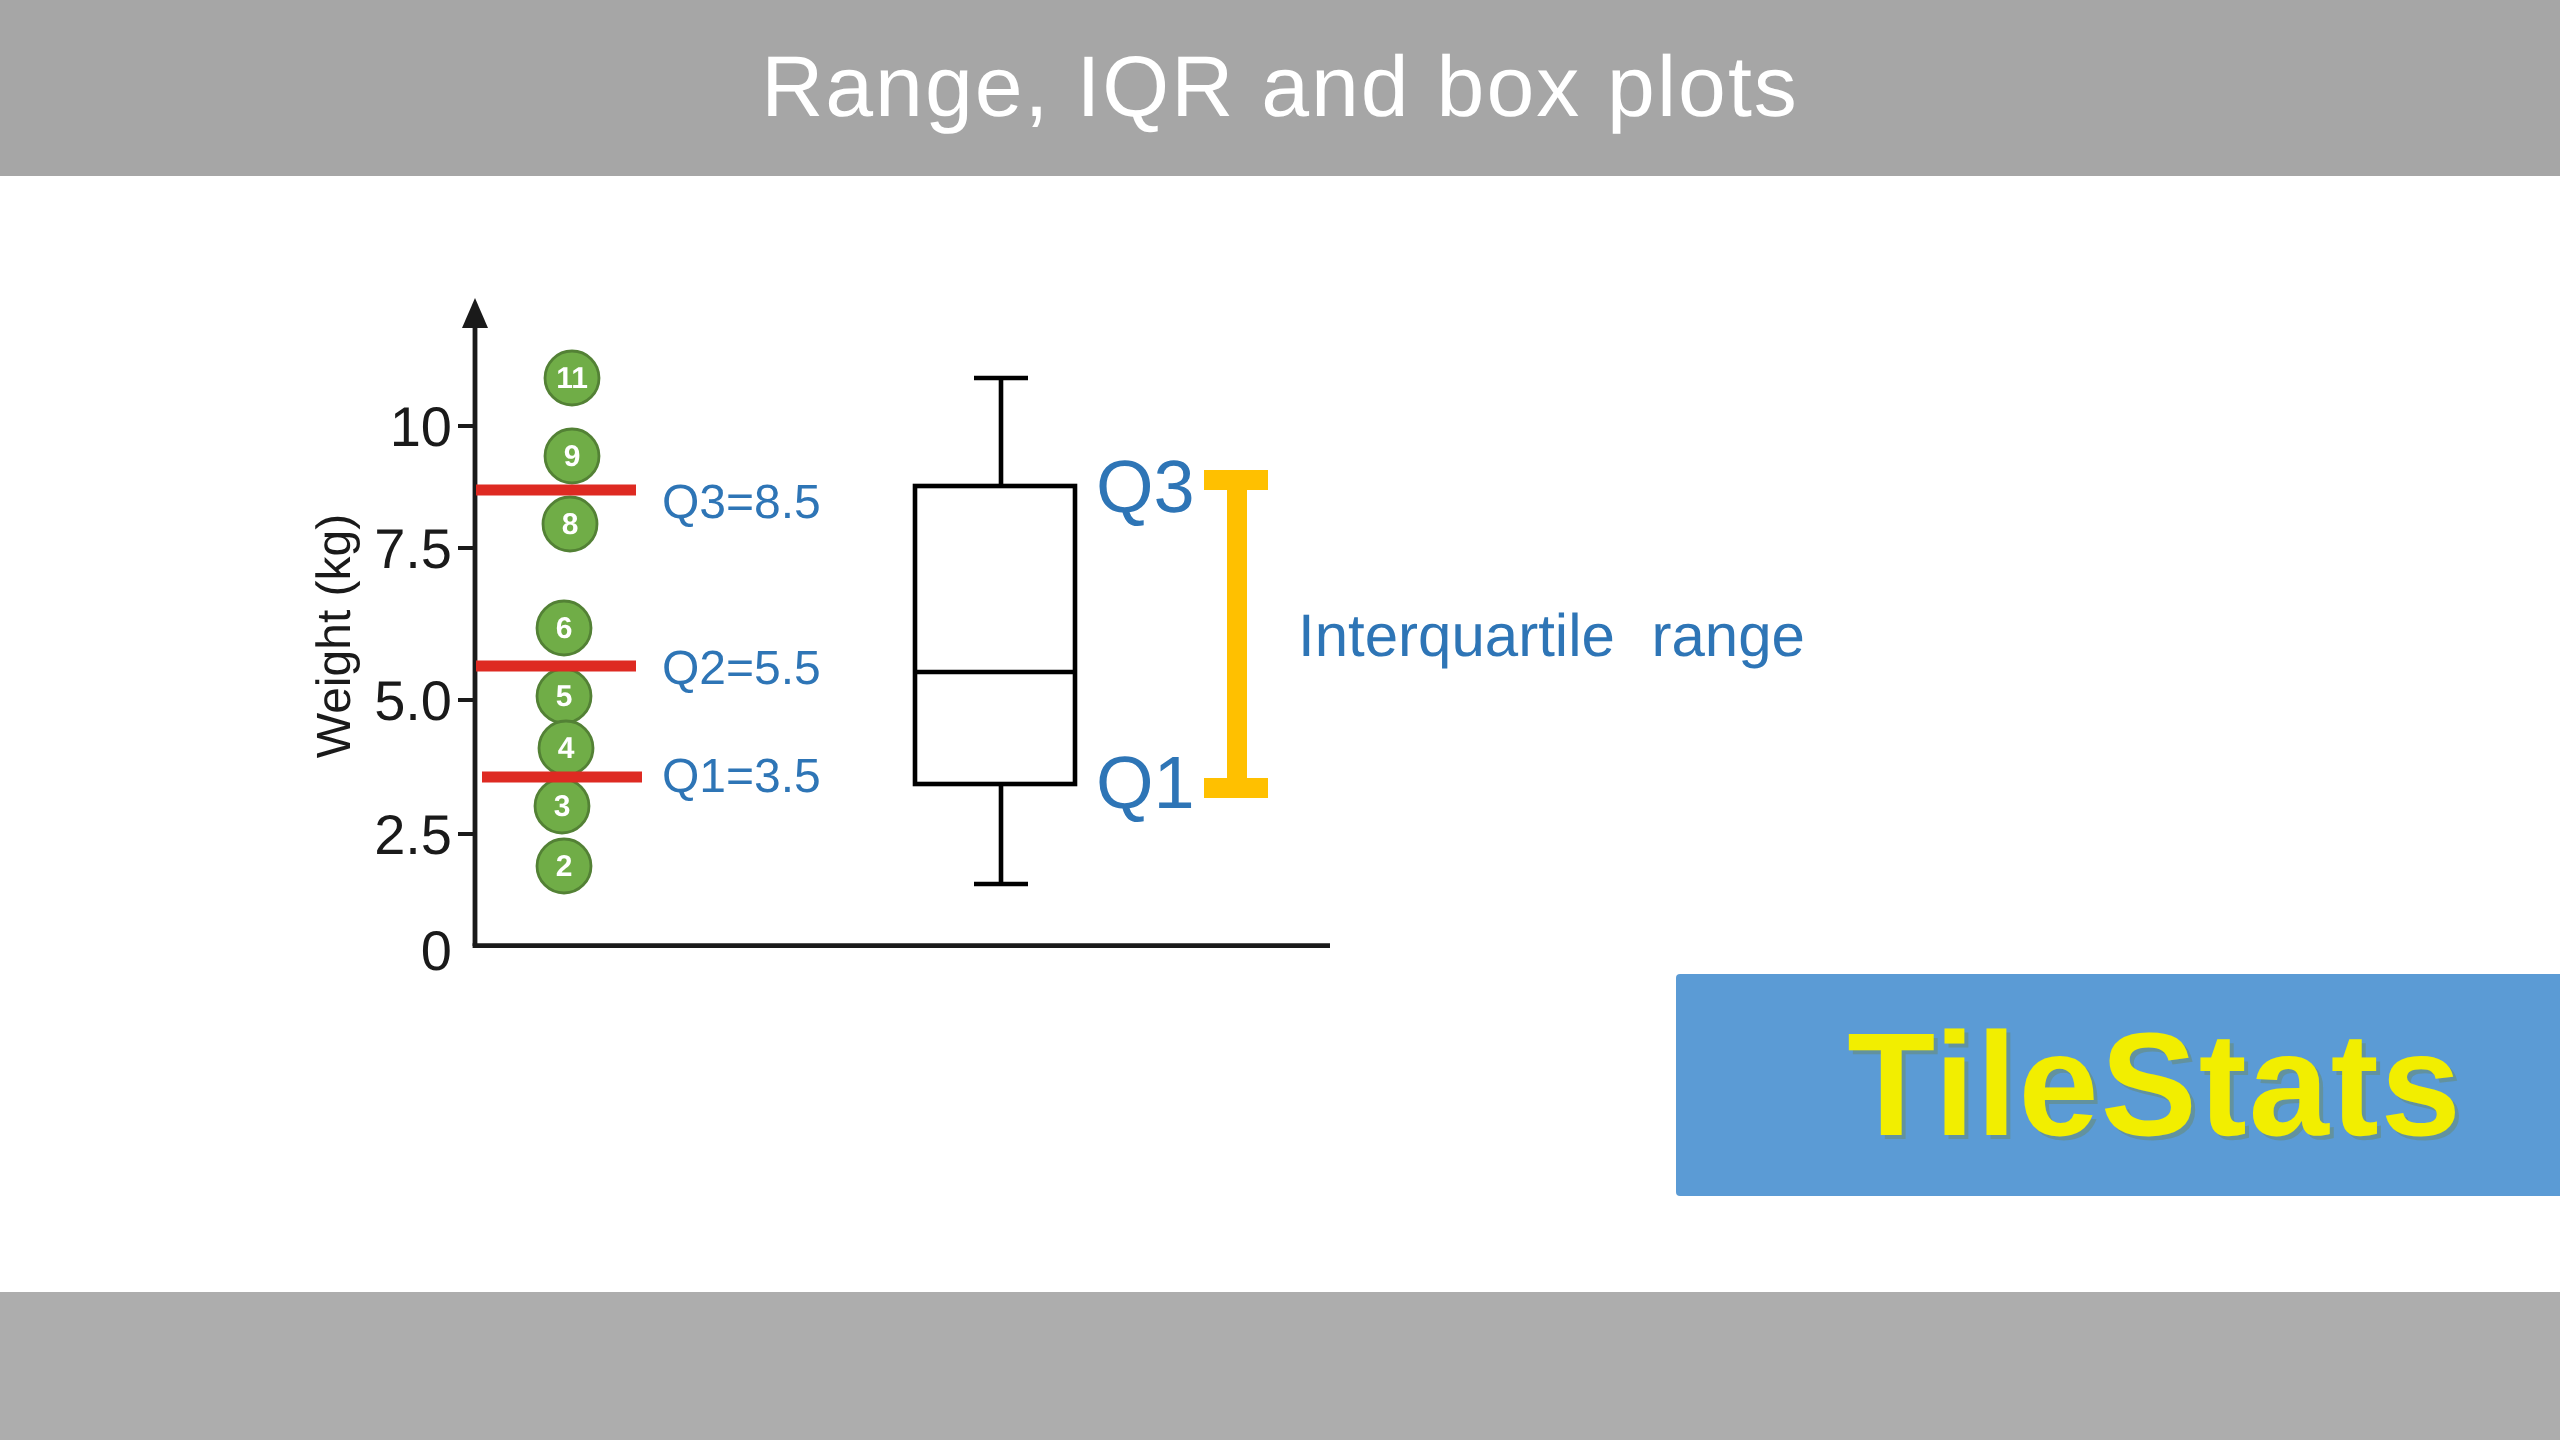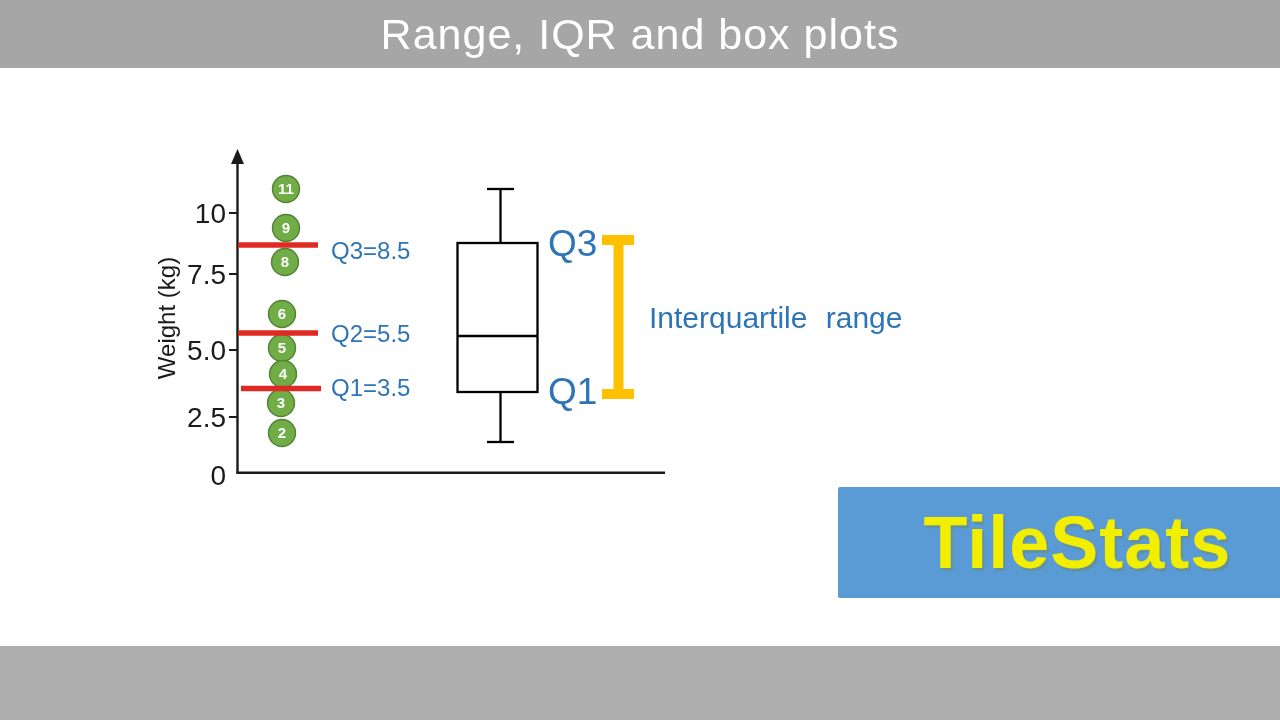--- a/index.html
+++ b/index.html
@@ -13,21 +13,21 @@
     --iqr-gold:#ffc000;
     --logo-bg:#5b9bd5;
     --logo-text:#f2ee00;
     --axis-black:#1a1a1a;
   }
   *{margin:0;padding:0;box-sizing:border-box;}
   html,body{width:1280px;height:720px;background:#ffffff;overflow:hidden;
     font-family:"Liberation Sans", sans-serif;}
   #stage{position:relative;width:1280px;height:720px;background:#ffffff;}
 
-  .header{position:absolute;left:0;top:0;width:1280px;height:68px;
+  .header{position:absolute;left:0;top:0;width:1280px;height:88px;
     background:var(--header-bg);display:flex;align-items:center;justify-content:center;}
   .header .title{color:var(--title-text);font-size:43px;font-weight:300;
     letter-spacing:1px;}
 
   .footer{position:absolute;left:0;top:646px;width:1280px;height:74px;
     background:var(--footer-bg);}
 
   svg.chart{position:absolute;left:0;top:0;width:1280px;height:720px;}
 
   .axis{stroke:var(--axis-black);stroke-width:2.4;fill:none;}

